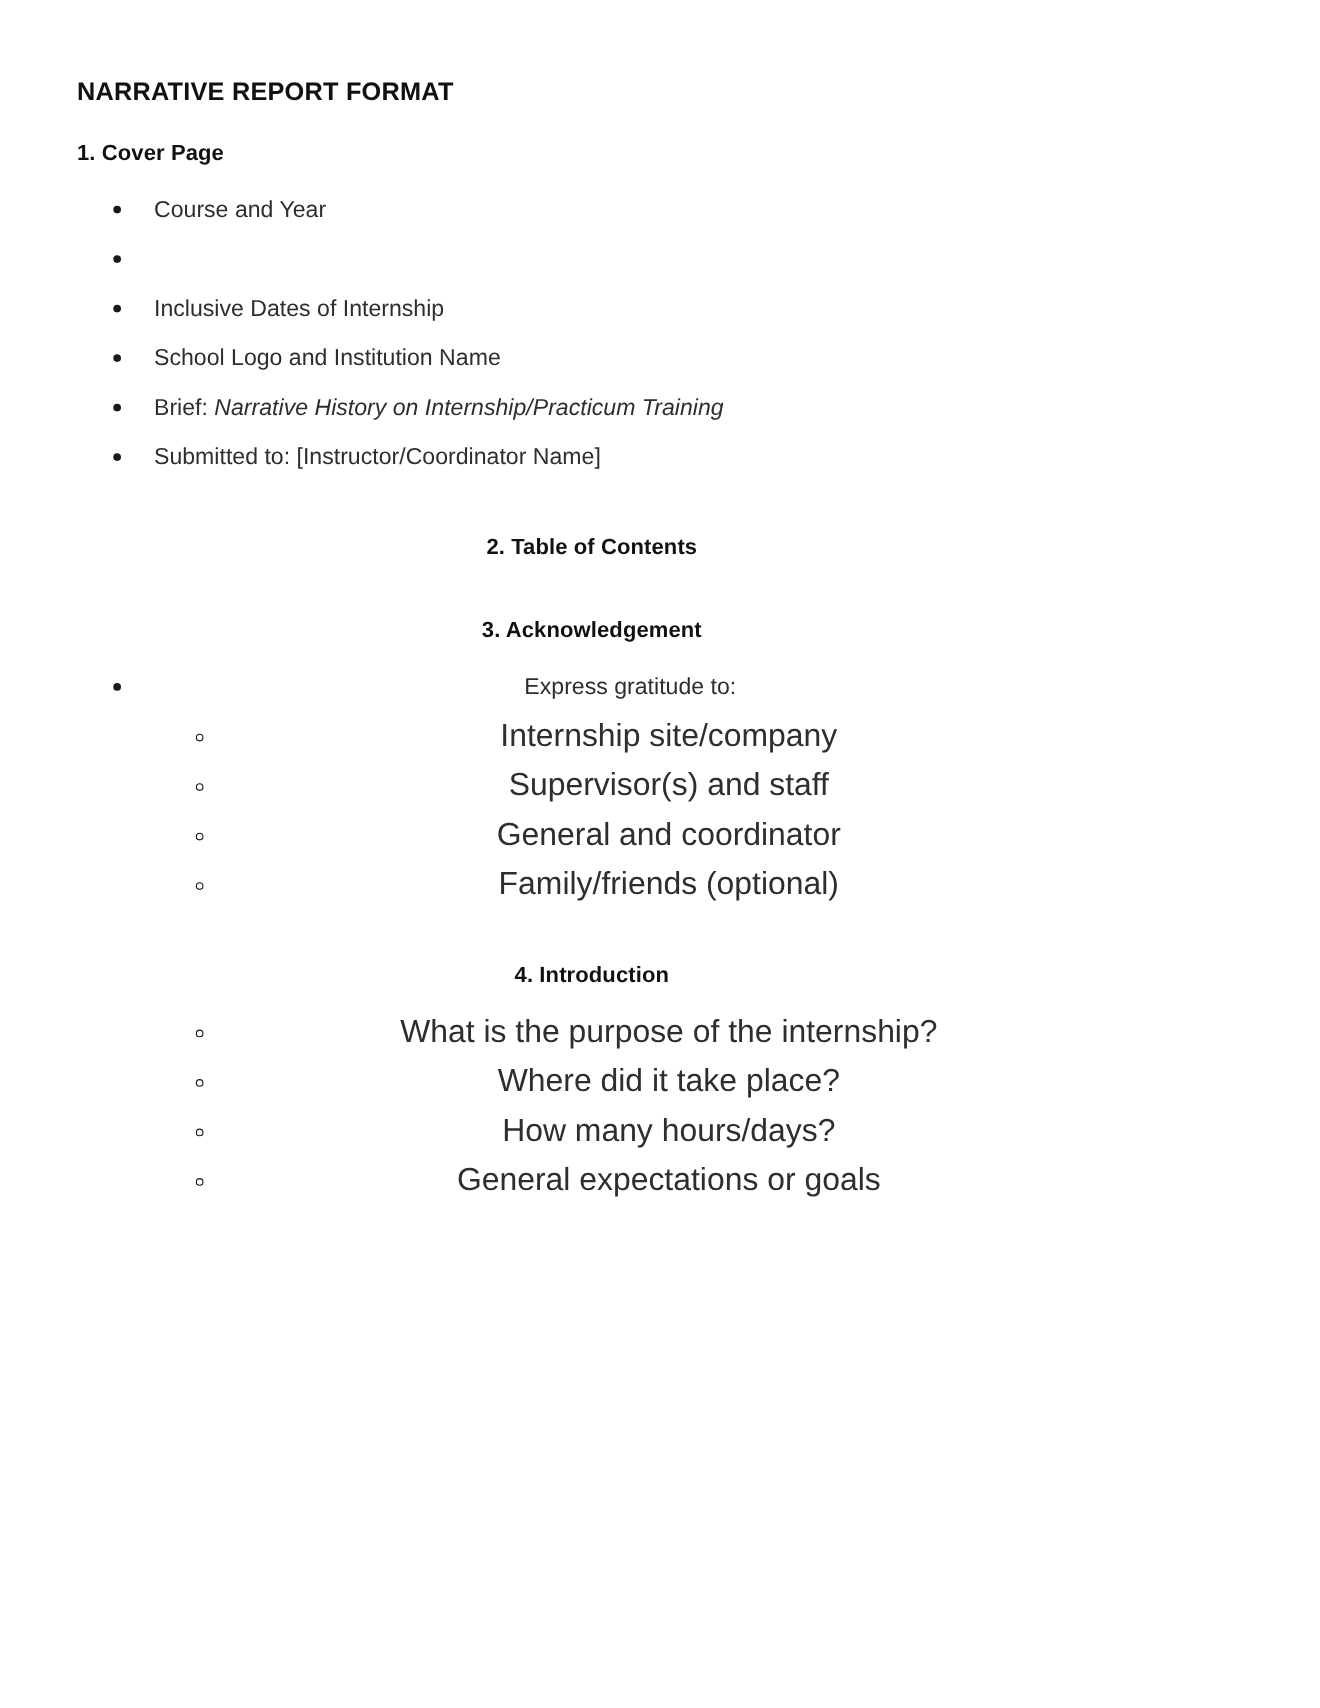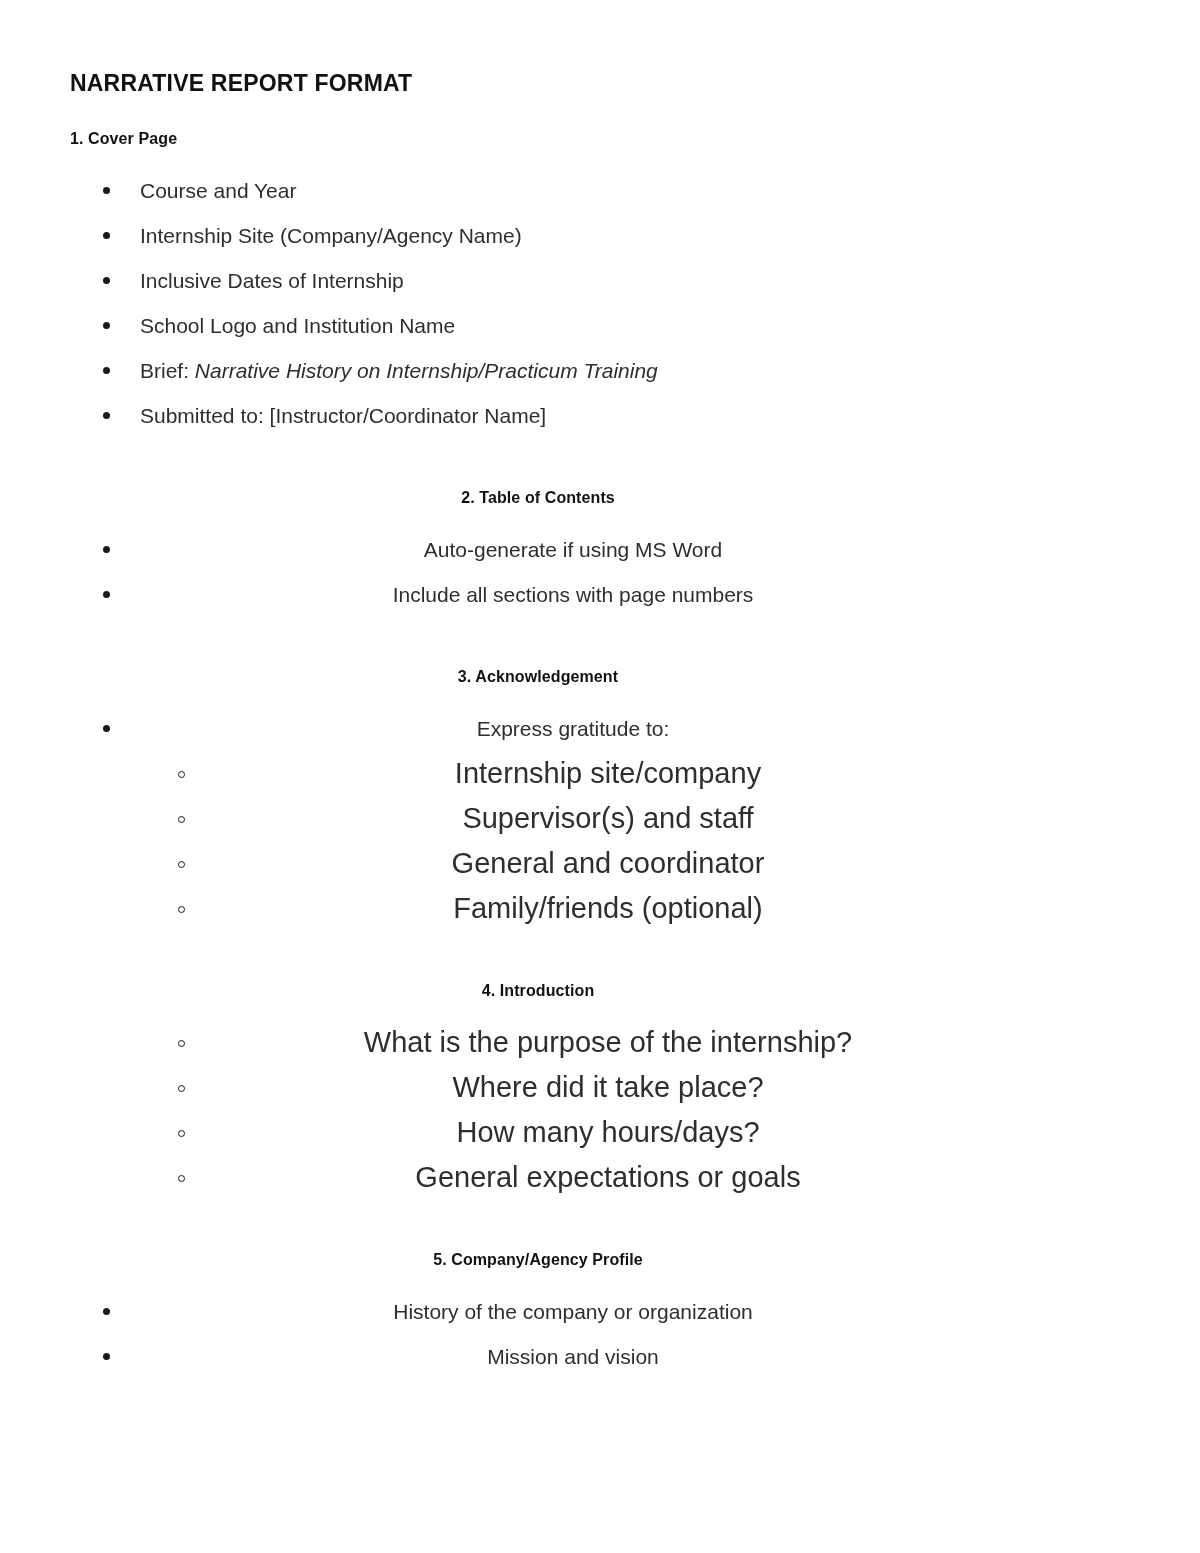--- a/index.html
+++ b/index.html
@@ -28,21 +28,21 @@
     font-weight: 700;
     letter-spacing: 0.2px;
     color: #111111;
     line-height: 30px;
     margin: 0 0 26px 0;
   }
 
   
   .section { margin: 0; }
   .section-heading {
-    font-size: 16px;
+    font-size: 20px;
     font-weight: 700;
     color: #111111;
     line-height: 30px;
     margin: 0 0 14px 0;
     letter-spacing: 0.1px;
   }
   .section + .section { margin-top: 45px; text-align: center; }
 
   
   ul.lvl1 {
@@ -106,33 +106,29 @@
 
 <div class="page">
 
   <h1 class="doc-title">NARRATIVE REPORT FORMAT</h1>
 
   <div id="sections-root">
       <div class="section">
         <h2 class="section-heading">1. Cover Page</h2>
         <ul class="lvl1">
           <li class="bullet-item"><span class="marker-disc"></span><span>Course and Year</span></li>
-          <li class="bullet-item"><span class="marker-disc"></span><span>Internship Site (Company/Agency Name)</span></li>
+          <li class="bullet-item"><span class="marker-disc"></span></li>
           <li class="bullet-item"><span class="marker-disc"></span><span>Inclusive Dates of Internship</span></li>
           <li class="bullet-item"><span class="marker-disc"></span><span>School Logo and Institution Name</span></li>
           <li class="bullet-item"><span class="marker-disc"></span><span class="label-plain">Brief: </span><em class="label-italic">Narrative History on Internship/Practicum Training</em></li>
           <li class="bullet-item"><span class="marker-disc"></span><span>Submitted to: [Instructor/Coordinator Name]</span></li>
         </ul>
       </div>
       <div class="section">
         <h2 class="section-heading">2. Table of Contents</h2>
-        <ul class="lvl1">
-          <li class="bullet-item"><span class="marker-disc"></span><span>Auto-generate if using MS Word</span></li>
-          <li class="bullet-item"><span class="marker-disc"></span><span>Include all sections with page numbers</span></li>
-        </ul>
       </div>
       <div class="section">
         <h2 class="section-heading">3. Acknowledgement</h2>
         <ul class="lvl1">
           <li class="bullet-item"><span class="marker-disc"></span><span>Express gratitude to:</span></li>
           <li style="list-style: none; padding: 0px; margin: 0px; min-height: 0px; line-height: normal;">
             <ul class="lvl2">
               <li class="subbullet-item"><span class="marker-circle"></span><span>Internship site/company</span></li>
               <li class="subbullet-item"><span class="marker-circle"></span><span>Supervisor(s) and staff</span></li>
               <li class="subbullet-item"><span class="marker-circle"></span><span>General and coordinator</span></li>
@@ -147,22 +143,15 @@
           <li style="list-style: none; padding: 0px; margin: 0px; min-height: 0px; line-height: normal;">
             <ul class="lvl2">
               <li class="subbullet-item"><span class="marker-circle"></span><span>What is the purpose of the internship?</span></li>
               <li class="subbullet-item"><span class="marker-circle"></span><span>Where did it take place?</span></li>
               <li class="subbullet-item"><span class="marker-circle"></span><span>How many hours/days?</span></li>
               <li class="subbullet-item"><span class="marker-circle"></span><span>General expectations or goals</span></li>
             </ul>
           </li>
         </ul>
       </div>
-      <div class="section">
-        <h2 class="section-heading">5. Company/Agency Profile</h2>
-        <ul class="lvl1">
-          <li class="bullet-item"><span class="marker-disc"></span><span>History of the company or organization</span></li>
-          <li class="bullet-item"><span class="marker-disc"></span><span>Mission and vision</span></li>
-        </ul>
-      </div>
     </div>
 
 </div>
 
 </body></html>

